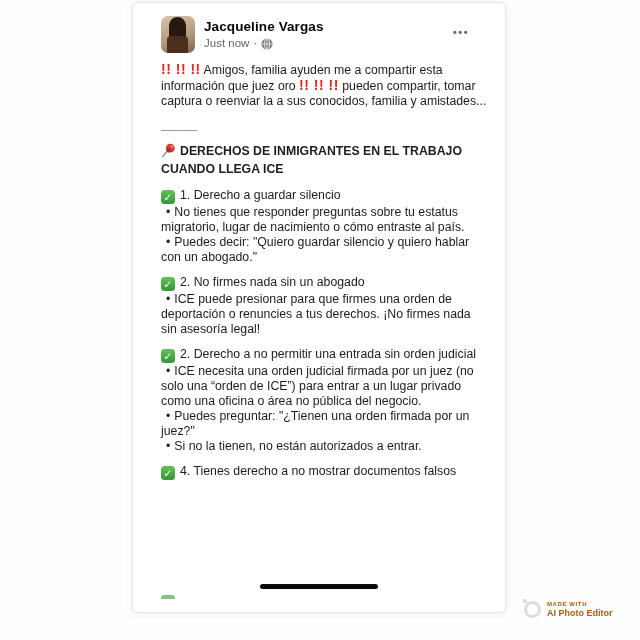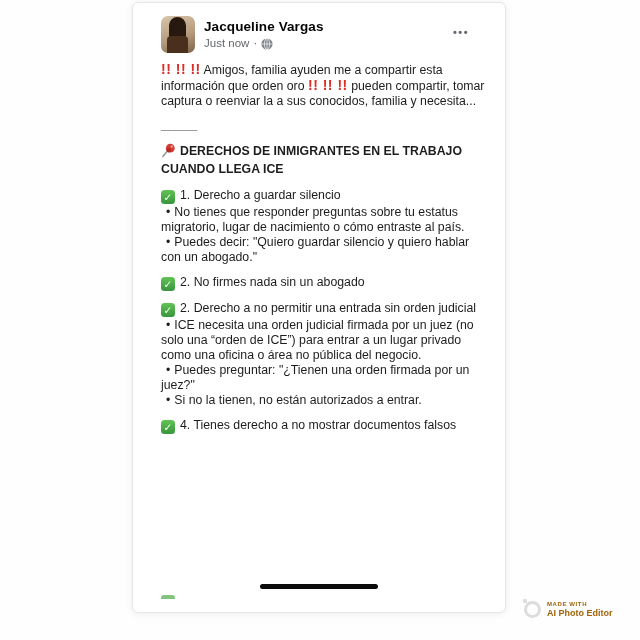--- a/index.html
+++ b/index.html
@@ -75,40 +75,41 @@
           <svg class="globe" width="12" height="12" viewBox="0 0 12 12">
             <circle cx="6" cy="6" r="5.6" fill="#82868b"></circle>
             <path d="M6 .4v11.2 M.4 6h11.2" stroke="#ffffff" stroke-width="0.9" opacity="0.75" fill="none"></path>
             <ellipse cx="6" cy="6" rx="2.6" ry="5.6" fill="none" stroke="#ffffff" stroke-width="0.9" opacity="0.75"></ellipse>
           </svg>
         </div>
       </div>
       <div class="menu">•••</div>
     </div>
 
-    <p class="intro"><span class="bang">!! !! !!</span><span> Amigos, familia ayuden me a compartir esta información que orden oro </span><span class="bang">!! !! !!</span><span> pueden compartir, tomar captura o reenviar la a sus conocidos, familia y necesita...</span></p>
+    <p class="intro"><span class="bang">!! !! !!</span><span> Amigos, familia ayuden me a compartir esta información que juez oro </span><span class="bang">!! !! !!</span><span> pueden compartir, tomar captura o reenviar la a sus conocidos, familia y amistades...</span></p>
 
 
     <div class="hr-line">_____</div>
 
     <p class="sect"><span class="pin"><svg width="15" height="15" viewBox="0 0 15 15">
             <line x1="6" y1="8.5" x2="1.8" y2="13.5" stroke="#8e8e93" stroke-width="1.3" stroke-linecap="round"></line>
             <circle cx="9.3" cy="5.2" r="4.4" fill="#d63b32"></circle>
             <circle cx="7.7" cy="7.3" r="2.2" fill="#b32a24"></circle>
             <circle cx="10.8" cy="3.6" r="1.3" fill="#ef9f97" opacity="0.9"></circle>
           </svg></span><span>DERECHOS DE INMIGRANTES EN EL TRABAJO CUANDO LLEGA ICE</span></p>
 
     <div class="right">
       <div class="rtitle"><span class="check">✓</span><span>1. Derecho a guardar silencio</span></div>
       <p class="bullet"><span class="bdot">•</span><span>No tienes que responder preguntas sobre tu estatus migratorio, lugar de nacimiento o cómo entraste al país.</span></p>
       <p class="bullet"><span class="bdot">•</span><span>Puedes decir: "Quiero guardar silencio y quiero hablar con un abogado."</span></p>
     </div>
 
     <div class="right">
       <div class="rtitle"><span class="check">✓</span><span>2. No firmes nada sin un abogado</span></div>
+      <p class="bullet"><span class="bdot">•</span><span>ICE puede presionar para que firmes una orden de deportación o renuncies a tus derechos. ¡No firmes nada sin asesoría legal!</span></p>
     </div>
 
     <div class="right">
       <div class="rtitle"><span class="check">✓</span><span>2. Derecho a no permitir una entrada sin orden judicial</span></div>
       <p class="bullet"><span class="bdot">•</span><span>ICE necesita una orden judicial firmada por un juez (no solo una “orden de ICE”) para entrar a un lugar privado como una oficina o área no pública del negocio.</span></p>
       <p class="bullet"><span class="bdot">•</span><span>Puedes preguntar: "¿Tienen una orden firmada por un juez?"</span></p>
       <p class="bullet"><span class="bdot">•</span><span>Si no la tienen, no están autorizados a entrar.</span></p>
     </div>
 
     <div class="right">

